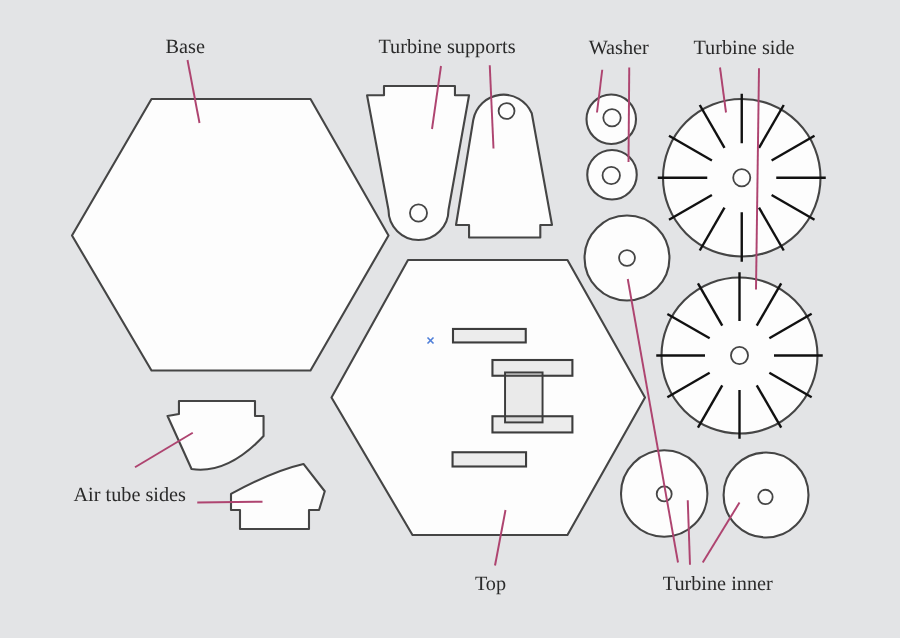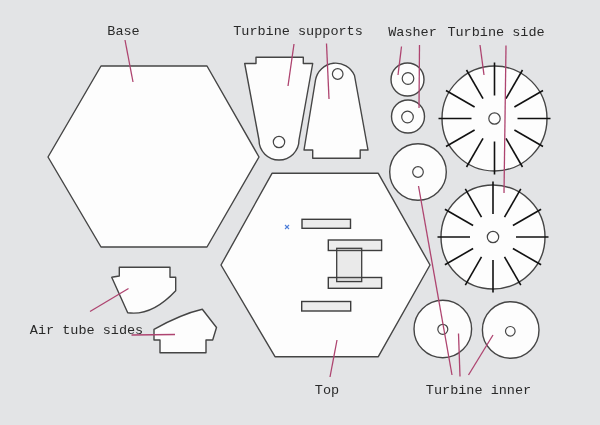--- a/index.html
+++ b/index.html
@@ -1,17 +1,17 @@
 <!DOCTYPE html>
 <html style="--background: #e3e4e6; --part_fill: #fdfdfd; --outline: #454545; --slot_fill: #ececec; --slot_stroke: #3d3d3d; --leader: #ae4470; --spoke: #111111; --label_text: #2a2a2a; --marker_blue: #4f7fd9;"><head>
 <meta charset="utf-8">
 <style>
   html,body{margin:0;padding:0;background:#e3e4e6;}
   .stage{position:relative;width:580px;height:425px;background:var(--background,#e3e4e6);
-         font-family:Liberation Mono, monospace;overflow:hidden;}
+         font-family:Liberation Serif, serif;overflow:hidden;}
   svg{display:block;}
   .part{fill:var(--part_fill,#fdfdfd);stroke:var(--outline,#454545);stroke-width:1.4;stroke-linejoin:round;}
   .hole{fill:var(--part_fill,#fdfdfd);stroke:var(--outline,#454545);stroke-width:1.2;}
   .slot{fill:var(--slot_fill,#ececec);stroke:var(--slot_stroke,#3d3d3d);stroke-width:1.4;}
   .block{fill:rgba(120,120,120,0.14);stroke:var(--slot_stroke,#3d3d3d);stroke-width:1.3;}
   .leader{stroke:var(--leader,#ae4470);stroke-width:1.3;fill:none;}
   .spoke{stroke:var(--spoke,#111111);stroke-width:1.6;}
   .lbl{fill:var(--label_text,#2a2a2a);font-size:13.5px;text-anchor:middle;}
   .marker{stroke:var(--marker_blue,#4f7fd9);stroke-width:1.1;}
 </style>

